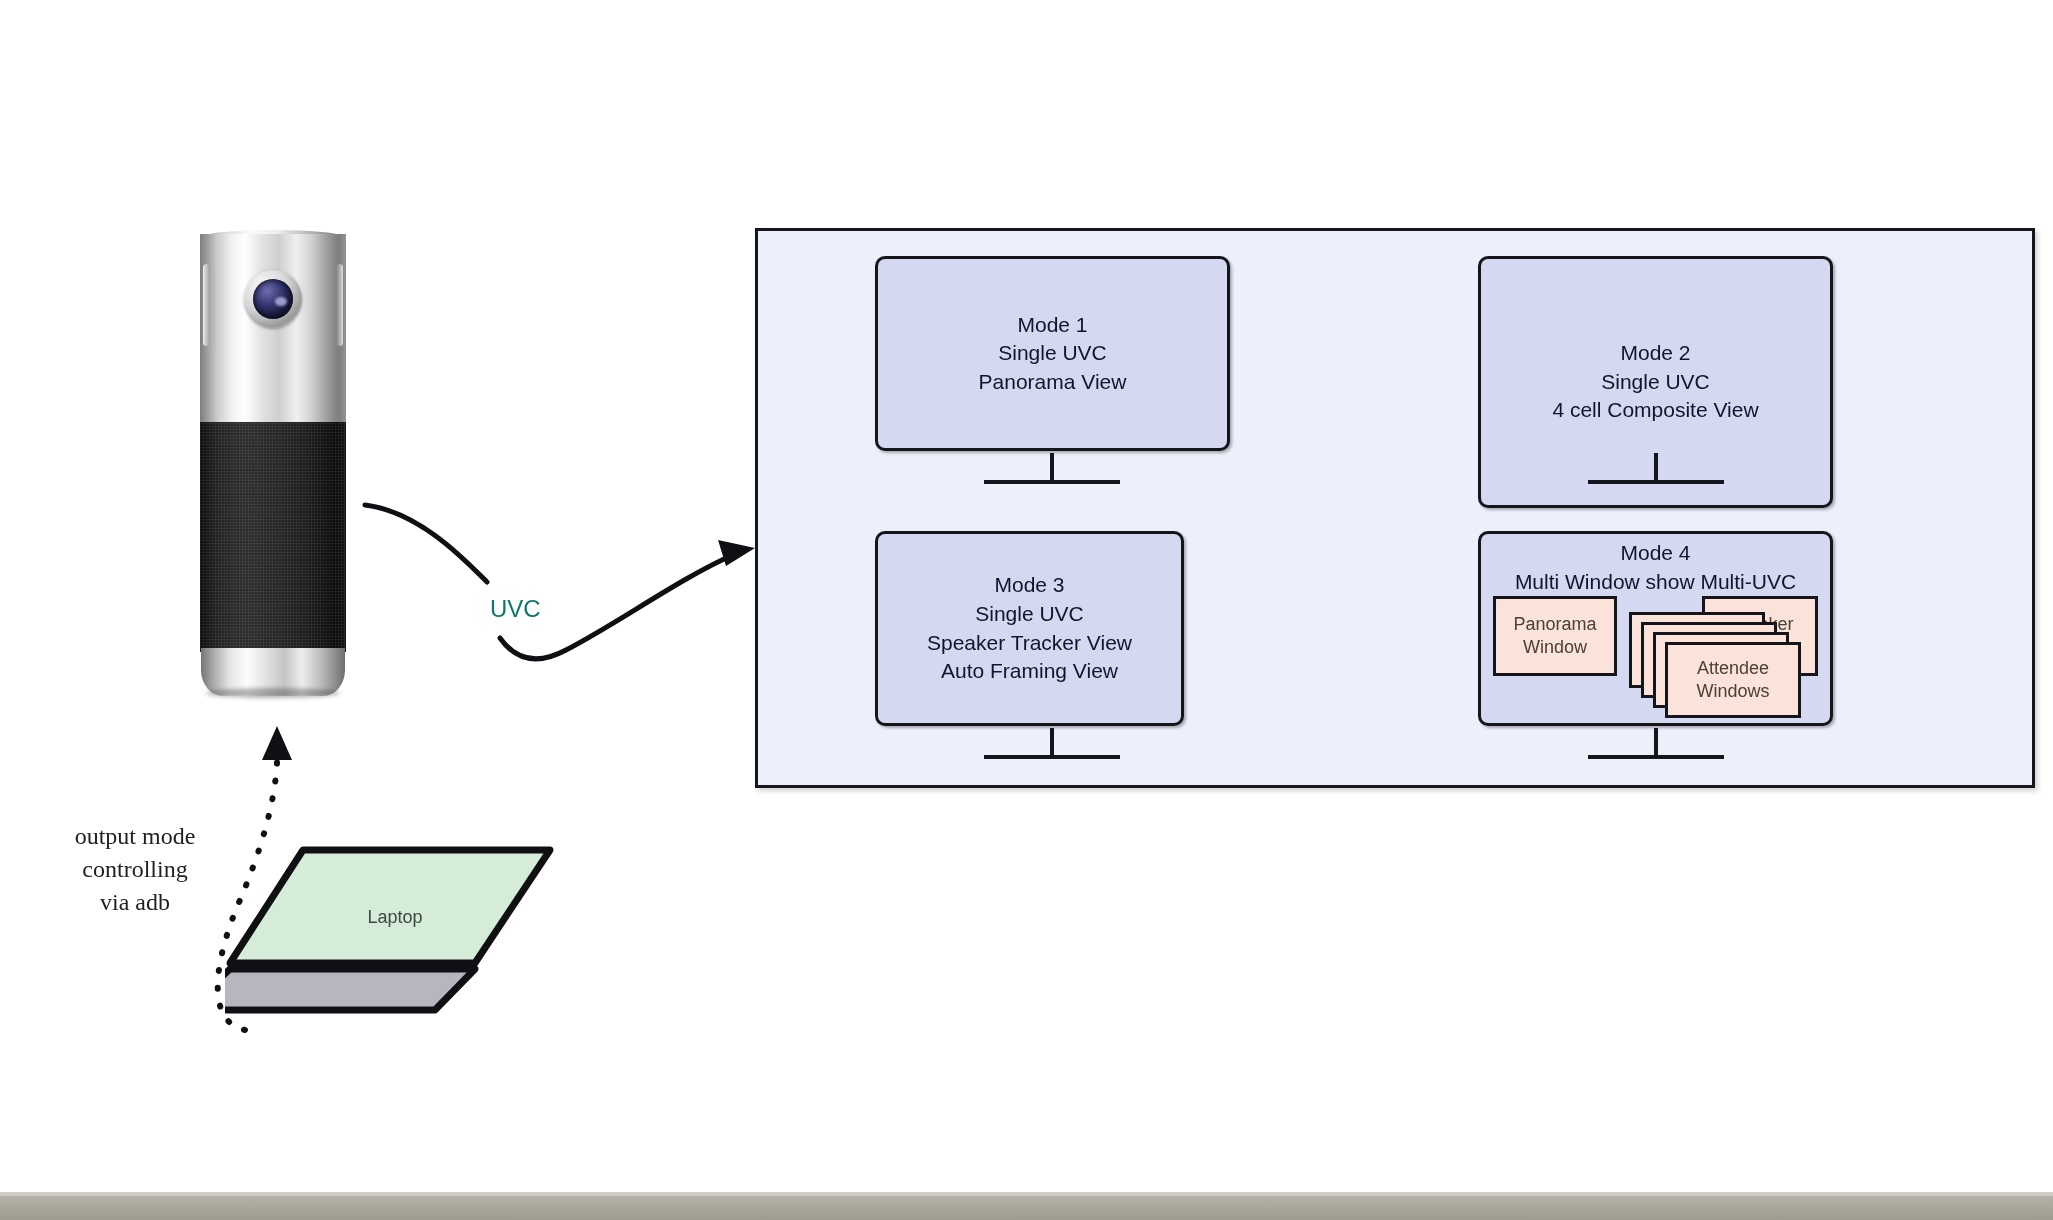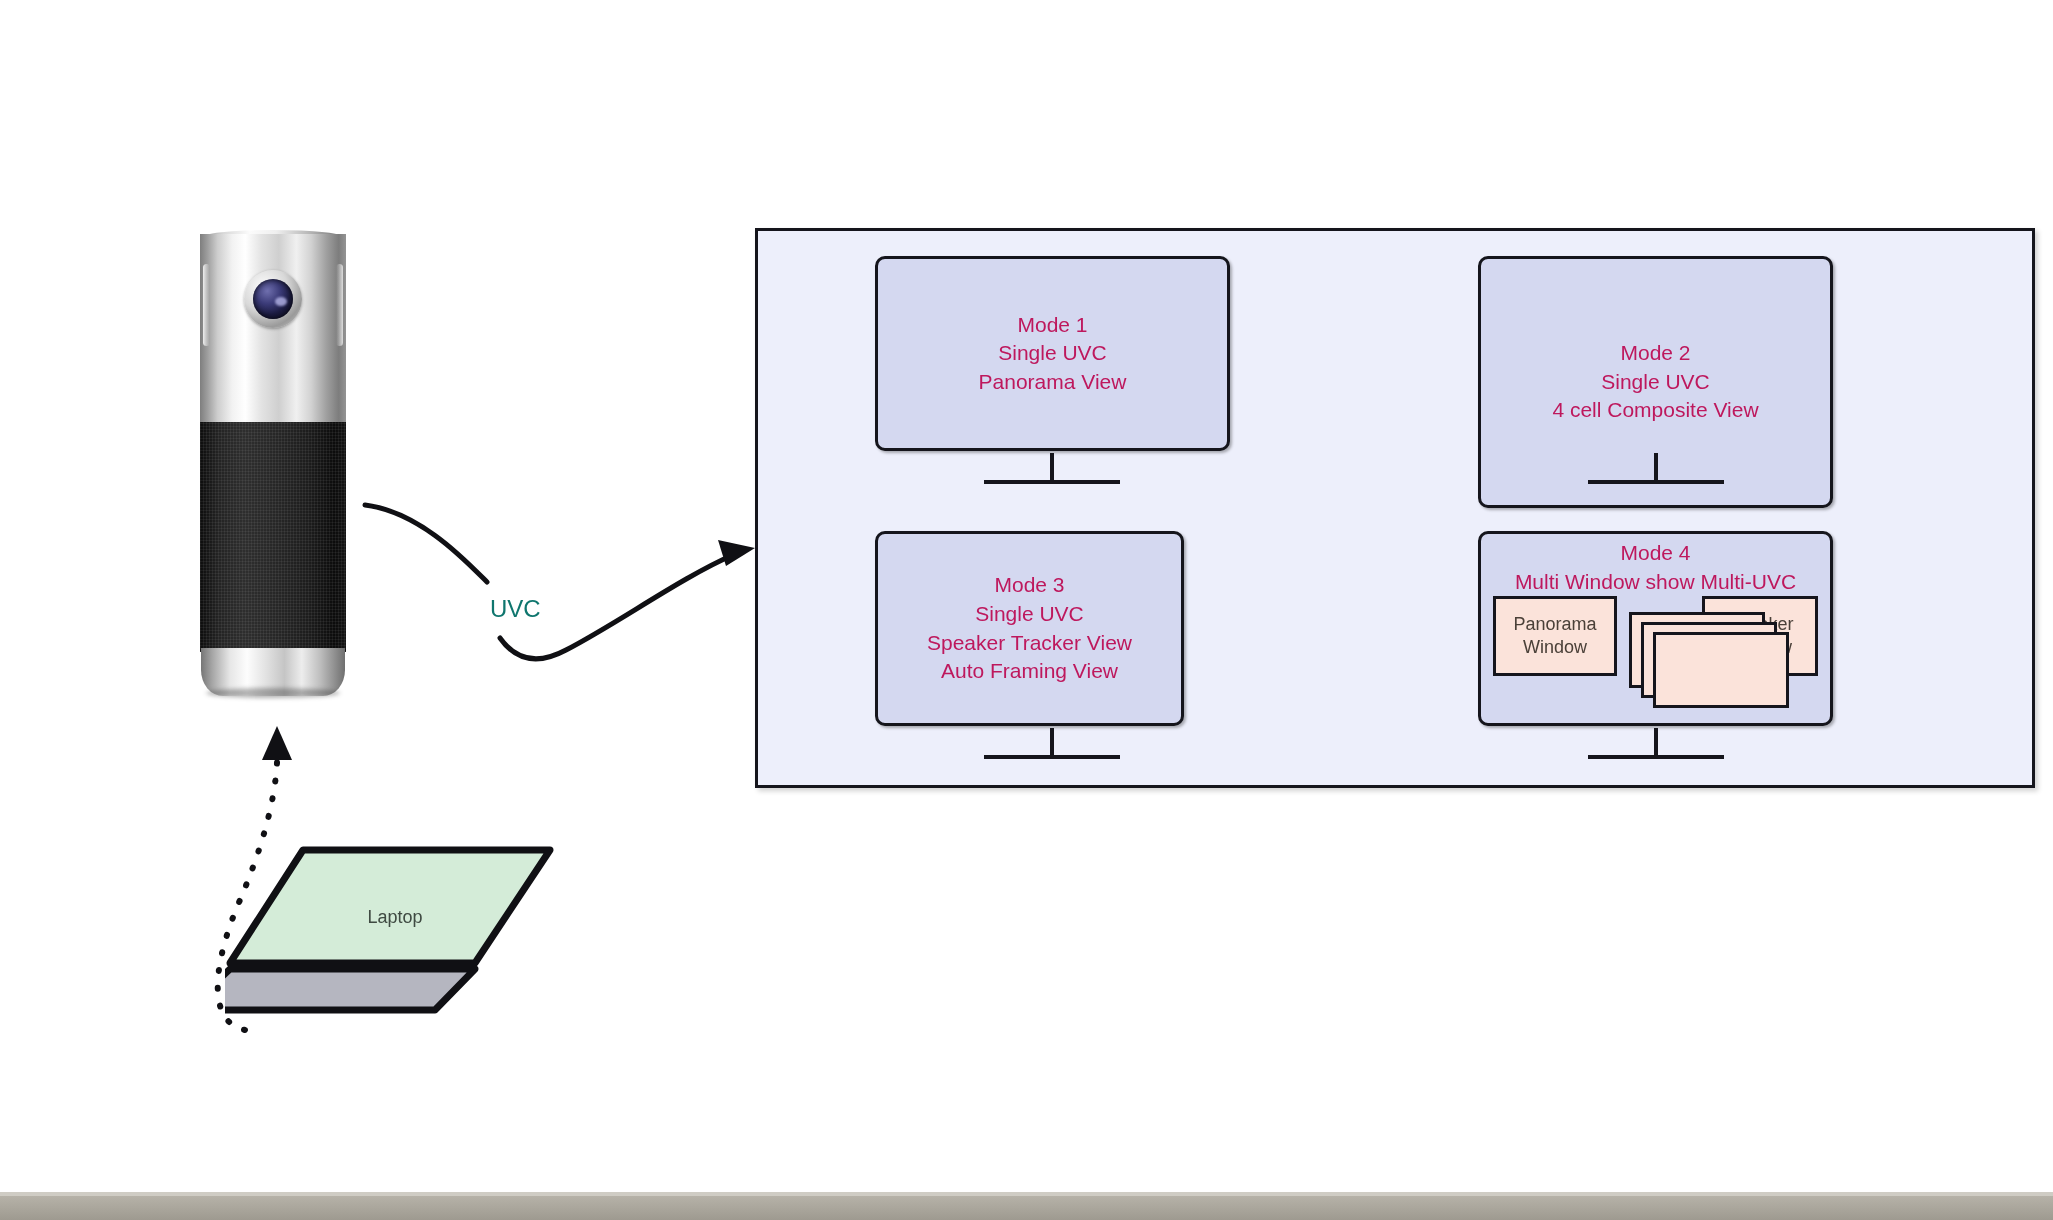--- a/index.html
+++ b/index.html
@@ -155,21 +155,21 @@
     align-items: center;
     justify-content: center;
   }
   .mon1 { left: 117px;  top: 25px;  width: 355px; height: 195px; }
   .mon2 { left: 720px;  top: 25px;  width: 355px; height: 252px; }
   .mon3 { left: 117px;  top: 300px; width: 309px; height: 195px; }
   .mon4 { left: 720px;  top: 300px; width: 355px; height: 195px;
           justify-content: flex-start; padding-top: 5px; }
 
   .mon-line {
-    color: #be185d;
+    color: #0f172a;
     font-size: 21px;
     line-height: 1.36;
     text-align: center;
     white-space: nowrap;
   }
 
   
   .stand {
     position: absolute;
     width: 136px;
@@ -313,20 +313,25 @@
              C 620 622 680 578 735 554" fill="none" stroke="#101014" stroke-width="5" stroke-linecap="round"></path>
     <polygon points="755,548 718,540 726,566" fill="#101014"></polygon>
 
     <path d="M 245 1030 C 205 1022 214 960 240 900
              C 262 848 280 790 277 740" fill="none" stroke="#101014" stroke-width="6" stroke-linecap="round" stroke-dasharray="1 17"></path>
     <polygon points="277,726 262,760 292,760" fill="#101014"></polygon>
   </svg>
 
   <div class="lbl-uvc">UVC</div>
 
+  <div class="lbl-adb">
+    <div>output mode</div>
+    <div>controlling</div>
+    <div>via adb</div>
+  </div>
 
   <div class="laptop">
     <svg width="330" height="175" viewBox="0 0 330 175" xmlns="http://www.w3.org/2000/svg">
 
       <polygon points="78,5 325,5 250,118 5,118" fill="#d4ecd8" stroke="#101014" stroke-width="7" stroke-linejoin="round"></polygon>
 
       <polygon points="5,124 250,124 210,165 -38,165" fill="#b5b6c0" stroke="#101014" stroke-width="7" stroke-linejoin="round"></polygon>
     </svg>
     <div class="laptop-label">Laptop</div>
   </div>
@@ -376,20 +381,24 @@
 
         <div class="pink-win win-speaker">
           <div>Speaker</div>
           <div>Window</div>
         </div>
 
         <div class="stack">
           <div class="stack-card sc1"></div>
           <div class="stack-card sc2"></div>
           <div class="stack-card sc3"></div>
+          <div class="stack-card sc4">
+            <div>Attendee</div>
+            <div>Windows</div>
+          </div>
         </div>
       </div>
       <div class="stand stand4">
         <div class="neck"></div>
         <div class="foot"></div>
       </div>
 
     </div>
   </div>
 

